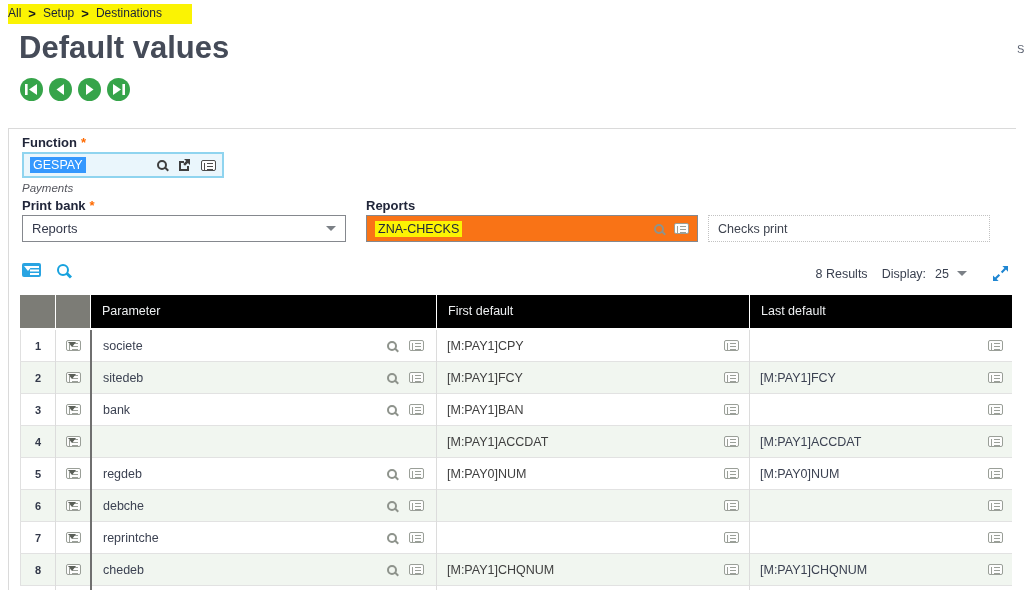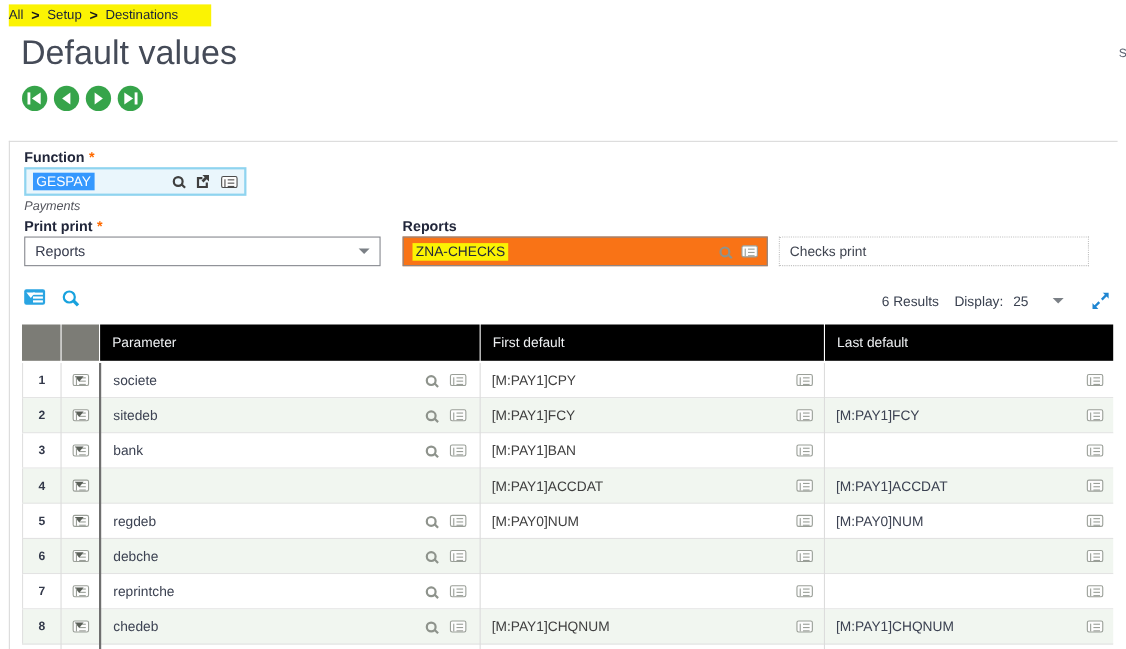--- a/index.html
+++ b/index.html
@@ -7,21 +7,21 @@
   body { font-family:"Liberation Sans", sans-serif; }
   #screen { position:relative; width:1024px; height:590px; background:#fff; overflow:hidden; }
 
   
   .breadcrumb { position:absolute; left:8px; top:4px; display:inline-flex; align-items:flex-start;
     background:#fbf303; padding:2px 30px 3px 0; font-size:12px; }
   .crumb { color:#19213a; cursor:pointer; }
   .crumb-sep { color:#14161c; font-weight:bold; margin:0 7px; font-size:13px; }
 
   
-  .page-title { position:absolute; left:19px; top:30px; font-size:31px; color:#454b58; font-weight:400; }
+  .page-title { position:absolute; left:19px; top:30px; font-size:31px; color:#454b58; font-weight:700; }
   .nav-row { position:absolute; left:20px; top:78px; display:flex; gap:6px; }
   .nav-btn { width:23px; height:23px; border-radius:50%; background:#36a44a; display:flex;
     align-items:center; justify-content:center; cursor:pointer; }
 
   
   .panel-top { position:absolute; left:8px; top:128px; width:1008px; height:1px; background:#dadada; }
   .panel-left { position:absolute; left:8px; top:128px; width:1px; height:462px; background:#dadada; }
 
   
   .fld-label { position:absolute; font-size:13px; font-weight:bold; color:#21263a; }
@@ -69,21 +69,21 @@
   .tbl-toolbar-left { position:absolute; left:22px; top:263px; display:flex; align-items:center; gap:16px; }
   .blue-card { width:19px; height:14px; border-radius:2px; background:#29a4e2; position:relative; cursor:pointer; }
   .blue-card::before { content:""; position:absolute; left:8px; right:2px; top:3px; height:1.5px;
     background:#fff; box-shadow:0 3.5px 0 #fff, 0 7px 0 #fff; }
   .blue-card::after { content:""; position:absolute; left:2px; top:3px;
     border-left:4px solid transparent; border-right:4px solid transparent; border-top:5px solid #fff; }
   .tbl-toolbar-right { position:absolute; right:16px; top:266px; display:flex; align-items:center;
     font-size:12.5px; color:#3a4150; }
   .tbl-toolbar-right .results { margin-right:14px; }
   .tbl-toolbar-right .disp-label { margin-right:9px; }
-  .tbl-toolbar-right .disp-value { margin-right:22px; }
+  .tbl-toolbar-right .disp-value { margin-right:8px; }
   .tbl-toolbar-right .caret { margin-right:26px; cursor:pointer; }
 
   
   .th { position:absolute; top:295px; height:33px; }
   .th-gray { background:#7c7c76; }
   .th-dark { background:#000000; color:#eef0f2; font-size:12.5px; line-height:33px; padding-left:11px; }
 
   
   .rows { position:absolute; left:20px; top:330px; width:992px; }
   .tr { position:relative; width:992px; height:32px; background:#fff; border-bottom:1px solid #e2e2e2; }
@@ -161,21 +161,21 @@
       <svg width="14" height="14" viewBox="0 0 14 14">
         <path d="M12 11V8h-2v3H4V5h3V3H2v10h10z" fill="#3f3f3f"></path>
         <path d="M7 1h6v6l-2.1-2.1L8 7.8 6.2 6 9.1 3.1z" fill="#3f3f3f"></path>
       </svg>
       <span class="card-icon dark"></span>
     </span>
   </div>
   <div class="fld-desc" style="left:22px; top:182px; width:244px; ">Payments</div>
 
   <div class="fld-label" style="left:22px; top:198px;">
-    <span>Print print</span><span class="req">*</span>
+    <span>Print bank</span><span class="req">*</span>
   </div>
   <div class="select-box">
     <span class="sel-text">Reports</span>
     <span class="caret"></span>
   </div>
 
   <div class="fld-label" style="left:366px; top:198px;">Reports</div>
   <div class="rpt-field">
     <span class="hl-value">ZNA-CHECKS</span>
     <span class="fld-icons">
@@ -183,21 +183,21 @@
       <span class="card-icon"></span>
     </span>
   </div>
   <div class="ro-field">Checks print</div>
 
   <div class="tbl-toolbar-left">
     <span class="blue-card"></span>
     <span class="search-icon blue"></span>
   </div>
   <div class="tbl-toolbar-right">
-    <span class="results">6 Results</span>
+    <span class="results">8 Results</span>
     <span class="disp-label">Display:</span>
     <span class="disp-value">25</span>
     <span class="caret"></span>
     <svg width="15" height="15" viewBox="0 0 16 16">
       <path fill="#1f86d2" d="M16 0v6l-2.2-2.2L10 7.6 8.4 6l3.8-3.8L10 0z"></path>
       <path fill="#1f86d2" d="M0 16v-6l2.2 2.2L6 8.4 7.6 10l-3.8 3.8L6 16z"></path>
     </svg>
   </div>
 
   <div class="th th-gray" style="left:20px; width:35px;"></div>

